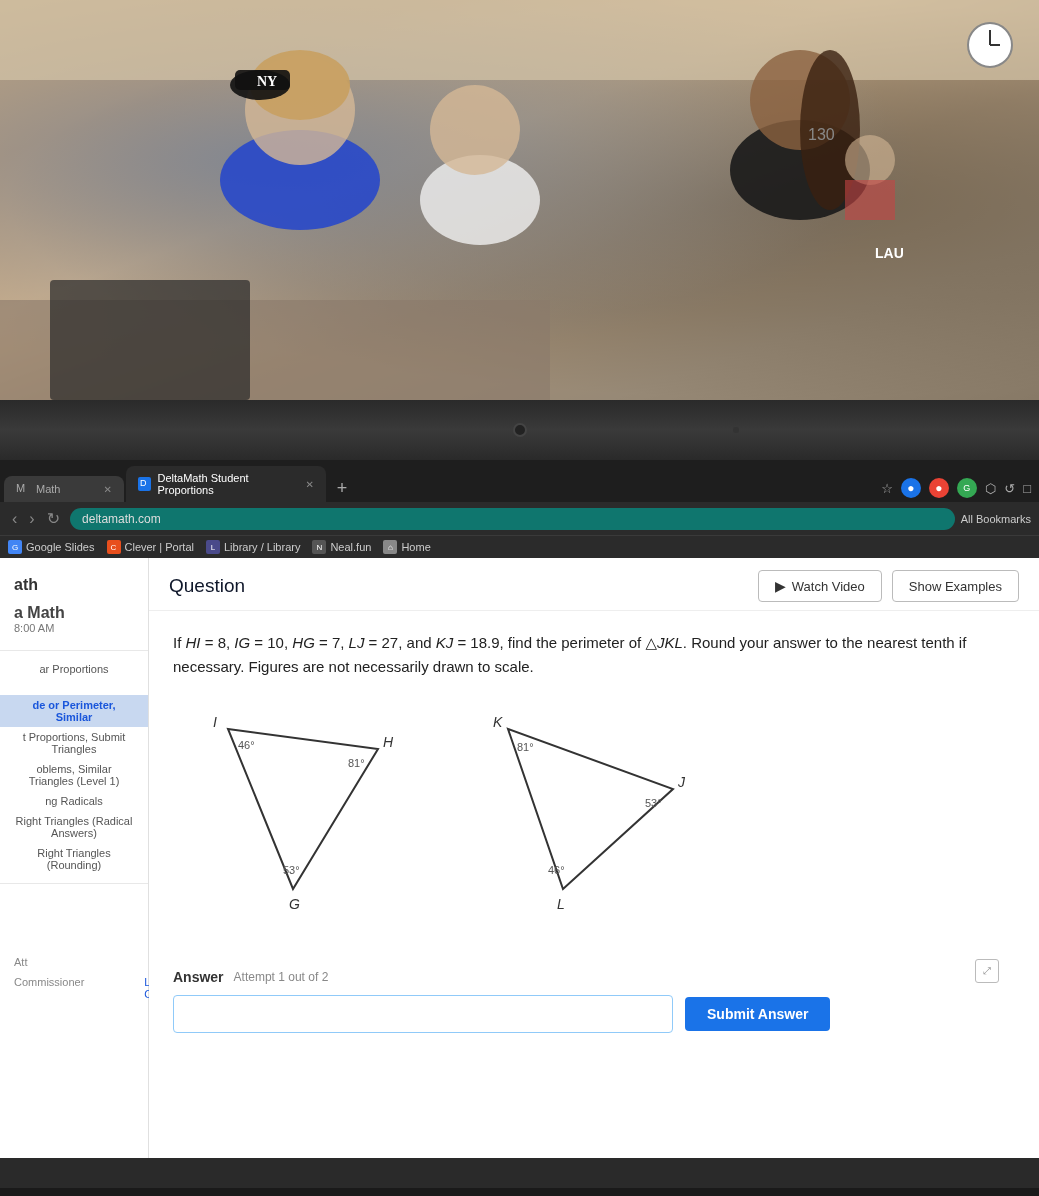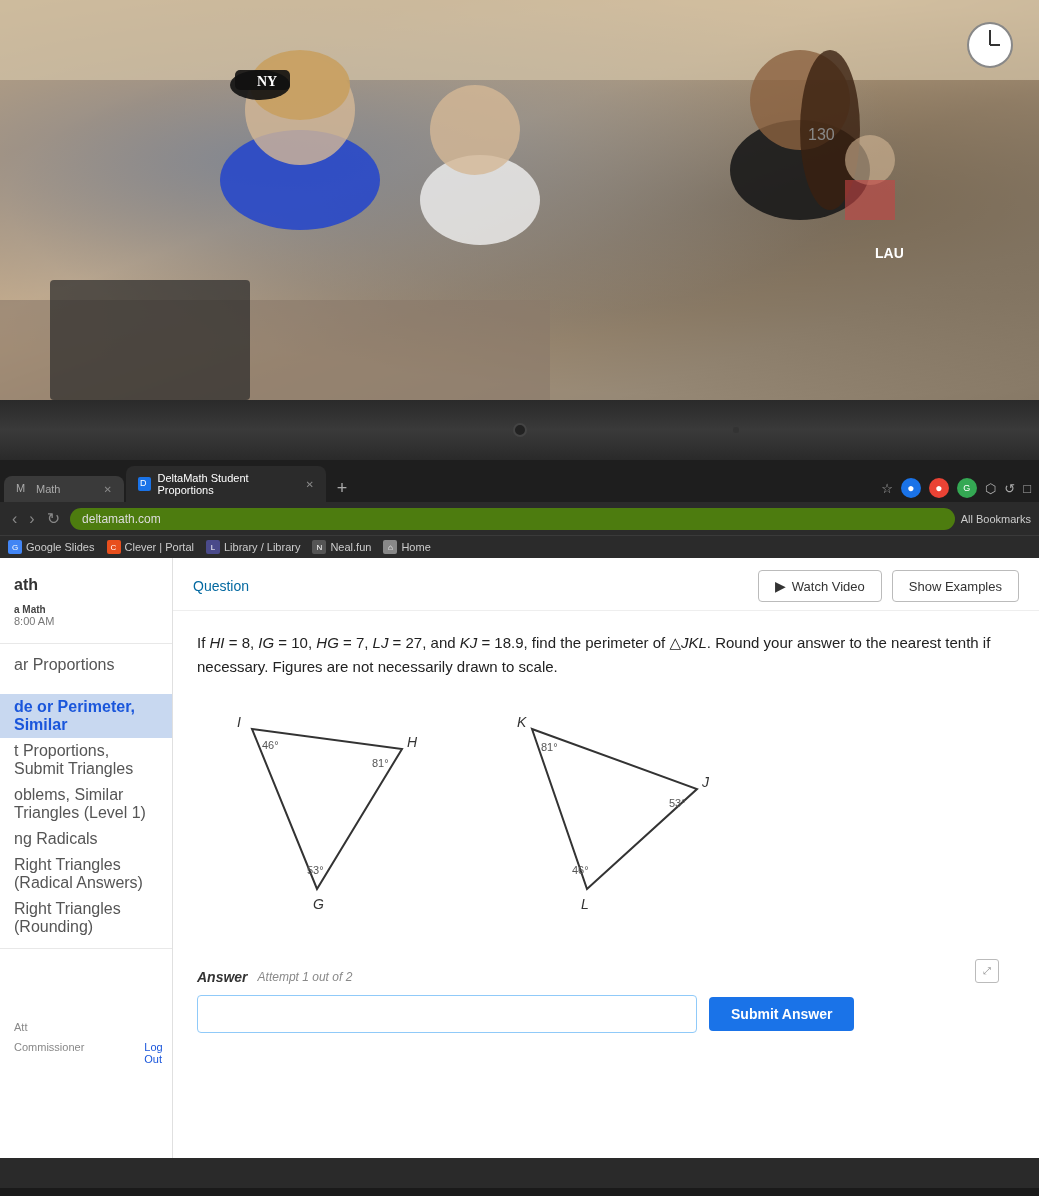--- a/index.html
+++ b/index.html
@@ -106,21 +106,21 @@
       align-items: center;
     }
     .nav-btn {
       color: #888;
       font-size: 16px;
       cursor: pointer;
       padding: 2px 4px;
     }
     .address-box {
       flex: 1;
-      background: #4d7c0f;
+      background: #0f766e;
       border-radius: 16px;
       padding: 4px 12px;
       color: #ddd;
       font-size: 12px;
       display: flex;
       align-items: center;
     }
     .browser-icons-right {
       display: flex;
       align-items: flex-end;
@@ -176,42 +176,43 @@
 
     
     .page-content {
       background: #fff;
       display: flex;
       min-height: 600px;
     }
 
     
     .sidebar {
-      width: 173px;
+      width: 149px;
       background: #fff;
       border-right: 1px solid #e0e0e0;
       padding: 10px 0;
       flex-shrink: 0;
     }
     .sidebar-header {
       font-size: 16px;
       font-weight: bold;
       color: #333;
       padding: 8px 14px;
     }
     .sidebar-subheader {
       font-size: 11px;
       color: #666;
       padding: 2px 14px 8px;
     }
     .sidebar-section {
       padding: 4px 14px;
-      font-size: 16px;
+      font-size: 11px;
       color: #555;
       cursor: pointer;
+      text-align: center;
     }
     .sidebar-section.active {
       background: #c8d8f0;
       color: #1a56db;
       font-weight: bold;
       border-radius: 0;
       margin-top: 16px;
     }
     .sidebar-divider {
       height: 1px;
@@ -234,22 +235,22 @@
     }
 
     .question-header {
       display: flex;
       align-items: center;
       justify-content: space-between;
       padding: 12px 20px 8px;
       border-bottom: 1px solid #eee;
     }
     .question-label {
-      font-size: 14px;
-      color: #0369a1;
+      font-size: 19px;
+      color: #0f172a;
       font-weight: 500;
     }
     .header-buttons {
       display: flex;
       gap: 10px;
     }
     .header-btn {
       padding: 7px 16px;
       border: 1.5px solid #bbb;
       border-radius: 4px;
@@ -291,21 +292,20 @@
 
     
     .answer-section {
       padding: 0 24px 20px;
     }
     .answer-header {
       display: flex;
       align-items: center;
       gap: 10px;
       margin-bottom: 10px;
-      font-style: italic;
     }
     .answer-label {
       font-size: 14px;
       font-weight: bold;
       color: #333;
     }
     .attempt-label {
       font-size: 12px;
       color: #888;
     }
@@ -469,21 +469,21 @@
       <span>Home</span>
     </div>
   </div>
 </div>
 
 <div class="page-content">
 
   <div class="sidebar">
     <div class="sidebar-header">ath</div>
     <div class="sidebar-subheader">
-      <div style="font-size:10px;font-weight:bold;color:#444;">a Math</div>
+      <div style="font-size:16px;font-weight:bold;color:#444;">a Math</div>
       <div style="font-size:11px;color:#777;">8:00 AM</div>
     </div>
     <div class="sidebar-divider"></div>
 
     <div class="sidebar-section">
       <span>ar Proportions</span>
     </div>
     <div class="sidebar-section active">
       <span>de or Perimeter, Similar</span>
     </div>

